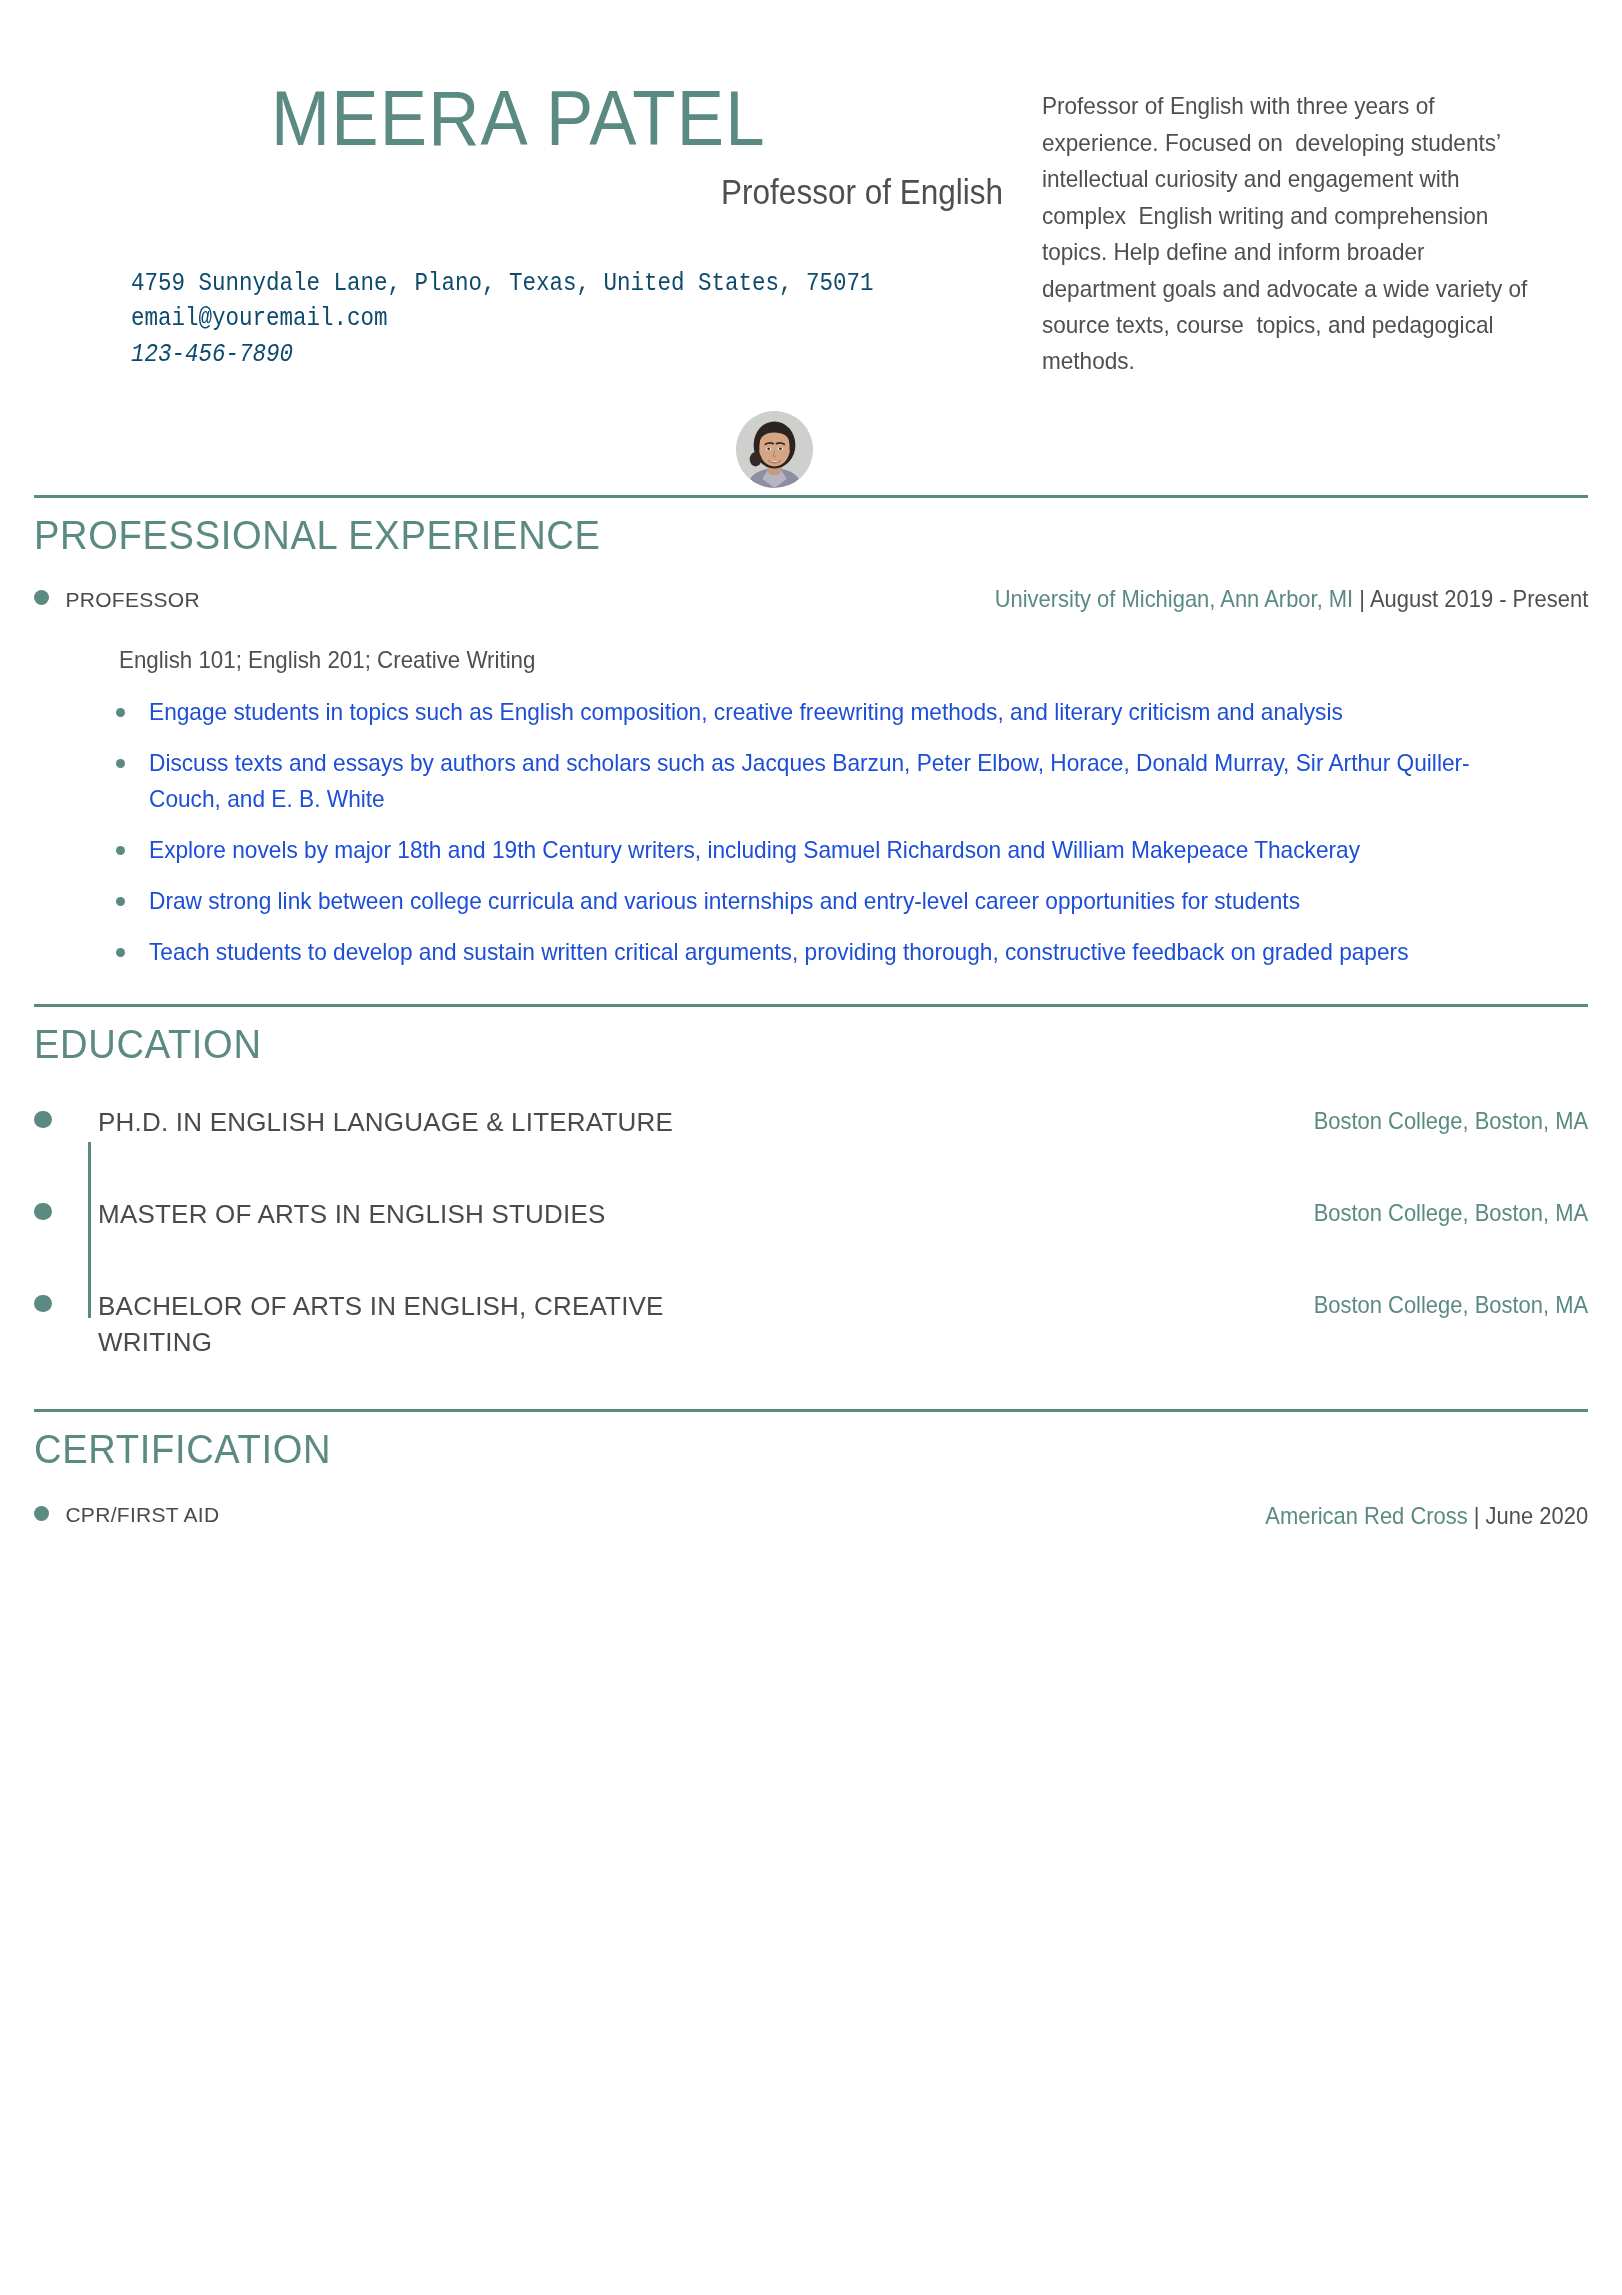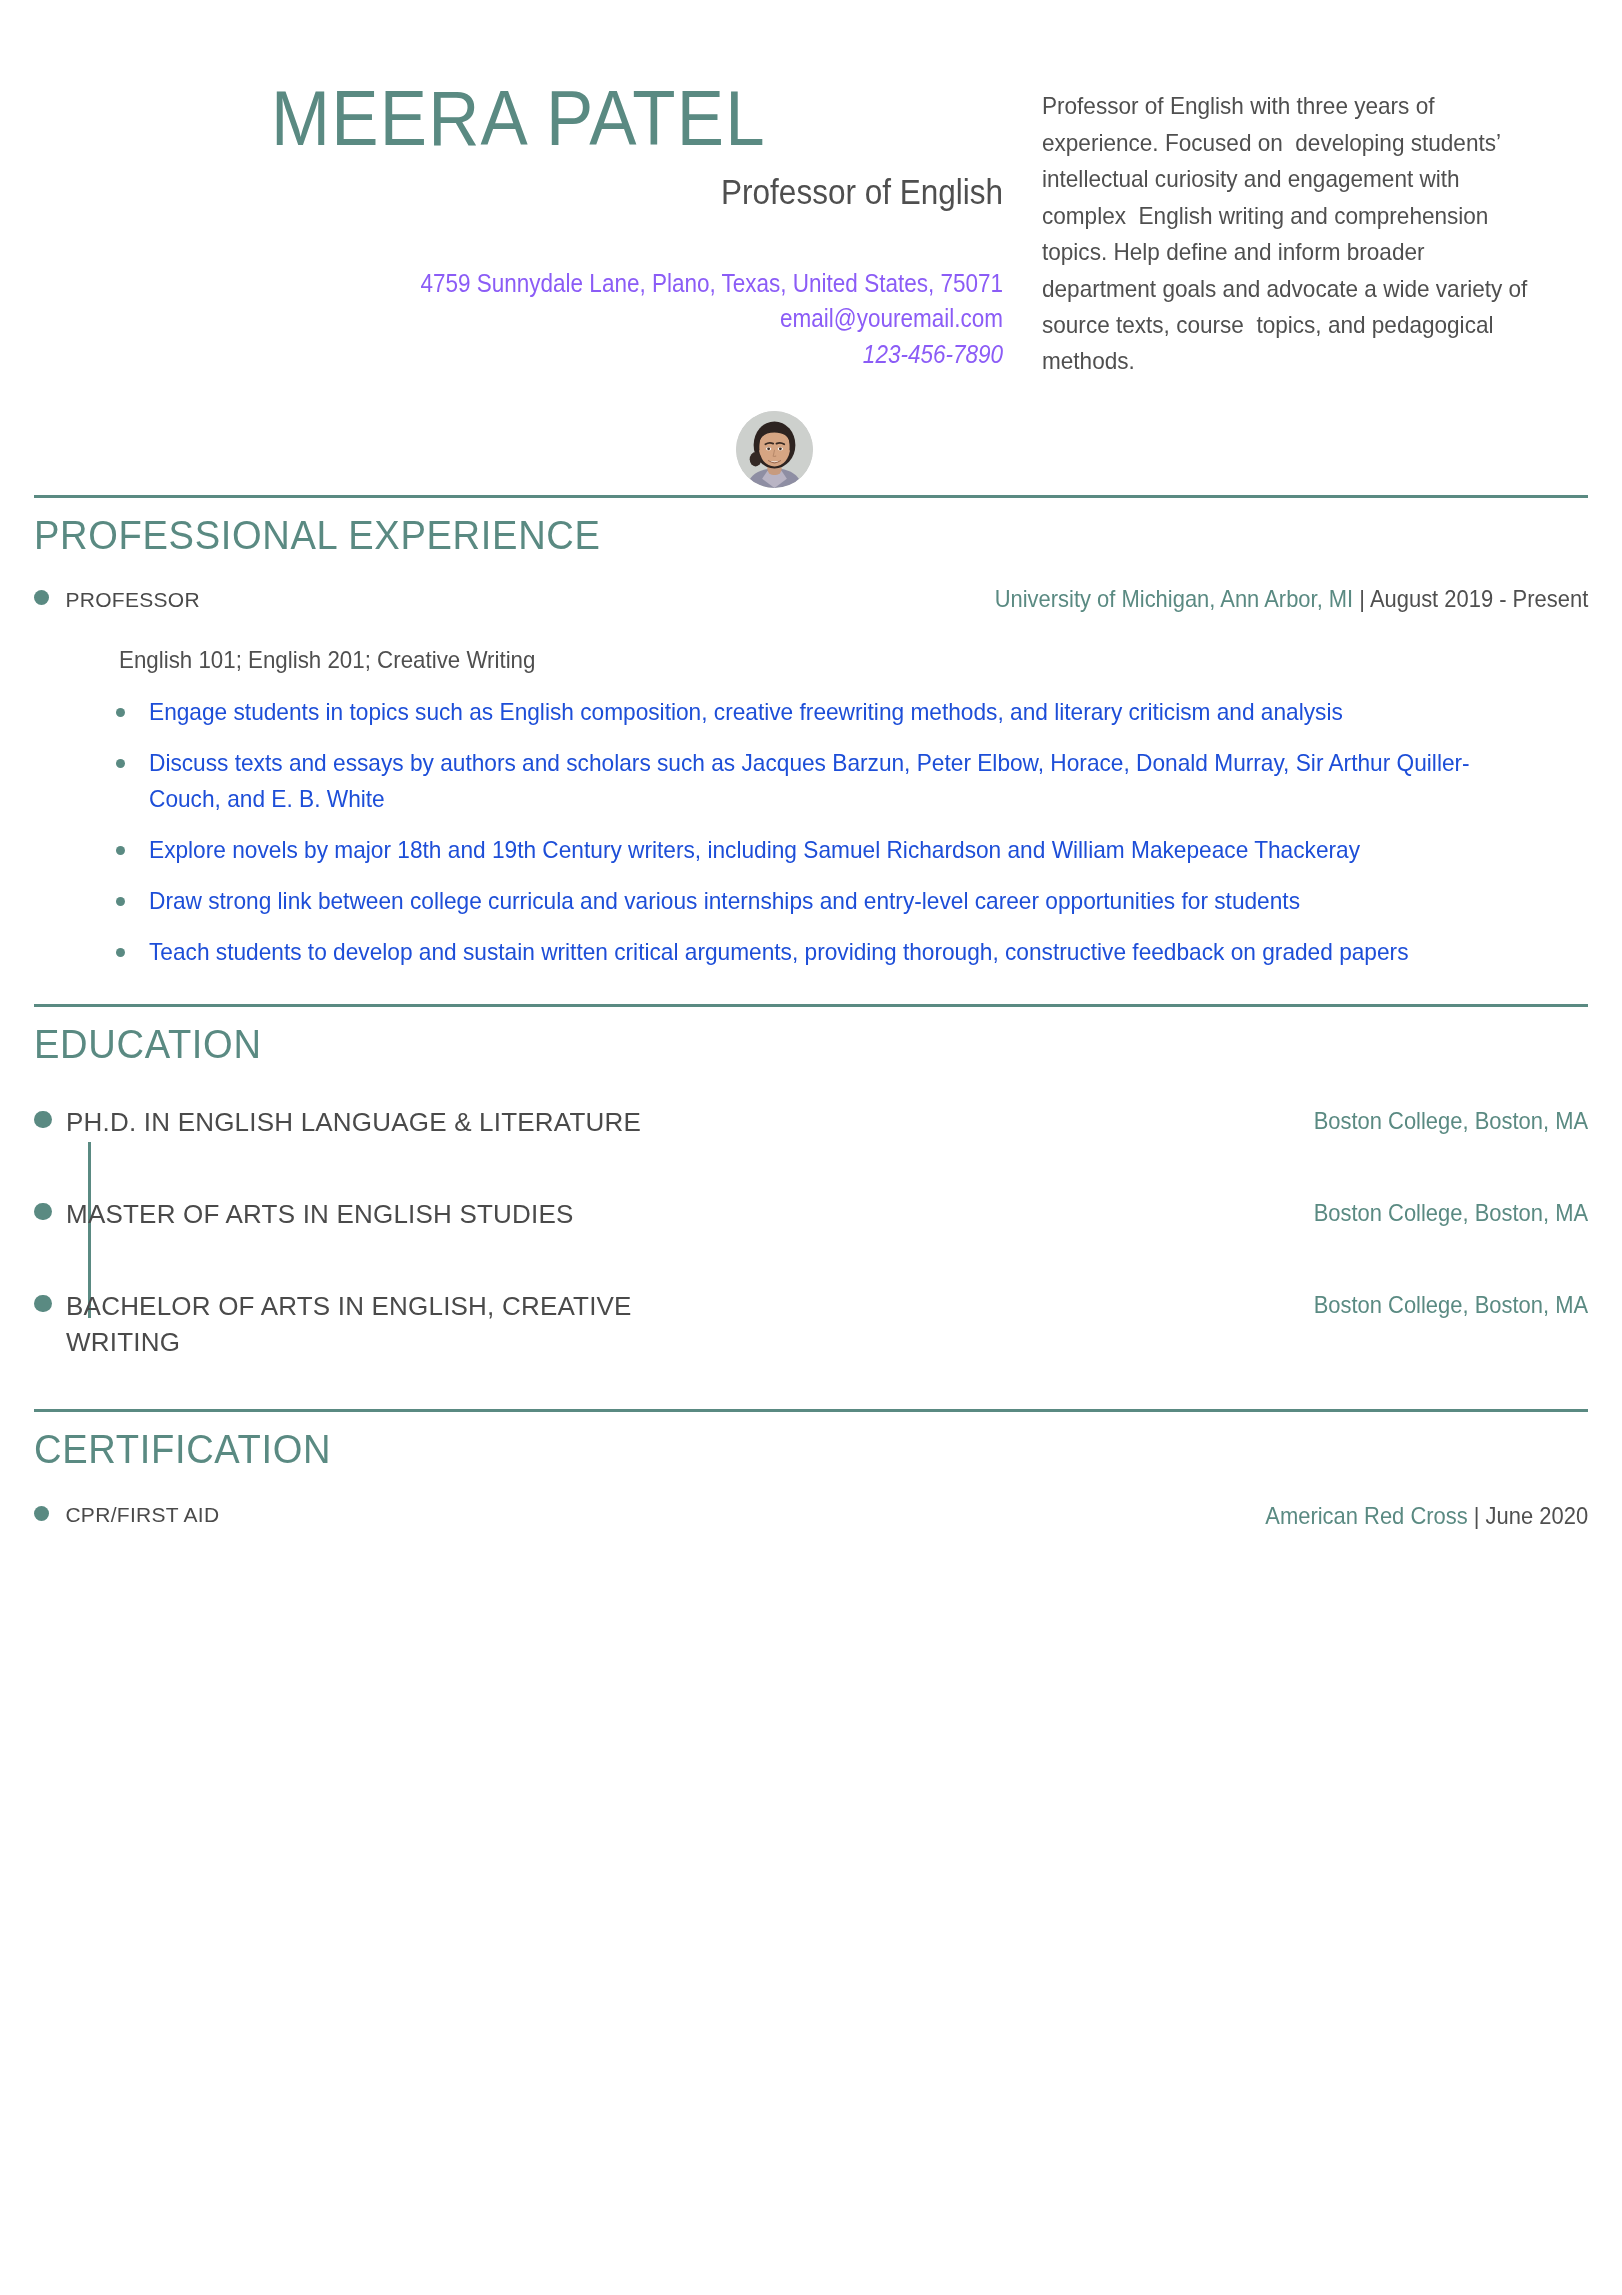--- a/index.html
+++ b/index.html
@@ -55,25 +55,25 @@
     font-size: 35px;
     font-weight: 400;
     color: #4f4f4f;
     text-align: right;
     margin-top: 14.4px;
     transform: scaleX(0.9);
     transform-origin: right center;
   }
   .contact {
     margin-top: 54px;
-    text-align: right;
-    font-family: Liberation Sans, sans-serif;
+    text-align: left;
+    font-family: Liberation Mono, monospace;
     font-size: 25px;
     line-height: 1.42;
-    color: #8b5cf6;
+    color: #0c4a6e;
   }
   .contact div {
     transform: scaleX(0.9);
     transform-origin: right center;
   }
   .contact .phone {
     font-style: italic;
   }
 
   .avatar-wrap {
@@ -247,20 +247,21 @@
   }
   .edu-title {
     font-family: "Liberation Sans", sans-serif;
     font-size: 26px;
     font-weight: 500;
     line-height: 1.38;
     color: #4a4a4a;
     text-transform: uppercase;
     letter-spacing: 0.2px;
     max-width: 622px;
+    margin-left: 32px;
   }
   .edu-school {
     font-family: "Liberation Sans Narrow", "Liberation Sans", sans-serif;
     font-size: 23.6px;
     color: #5a8a82;
     text-align: right;
     white-space: nowrap;
     transform: scaleX(0.93);
     transform-origin: right top;
     padding-top: 2.6px;

